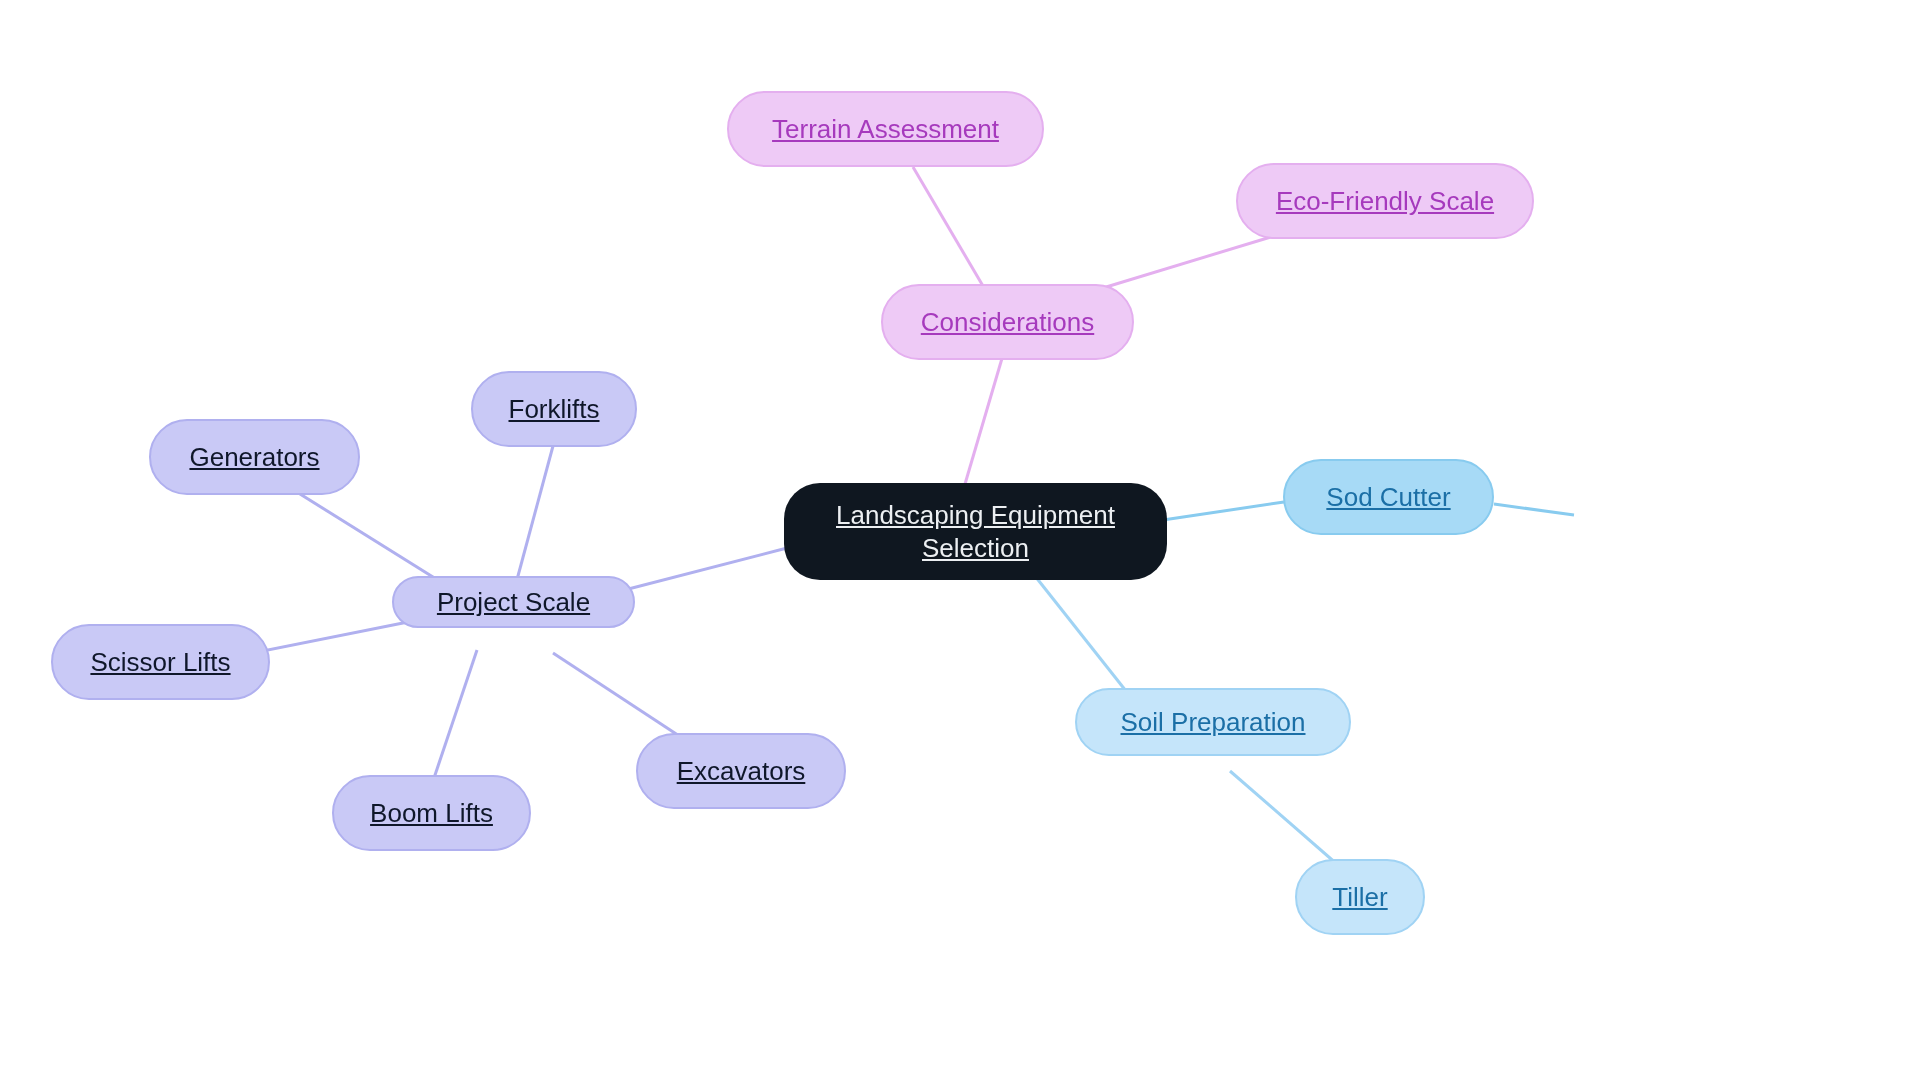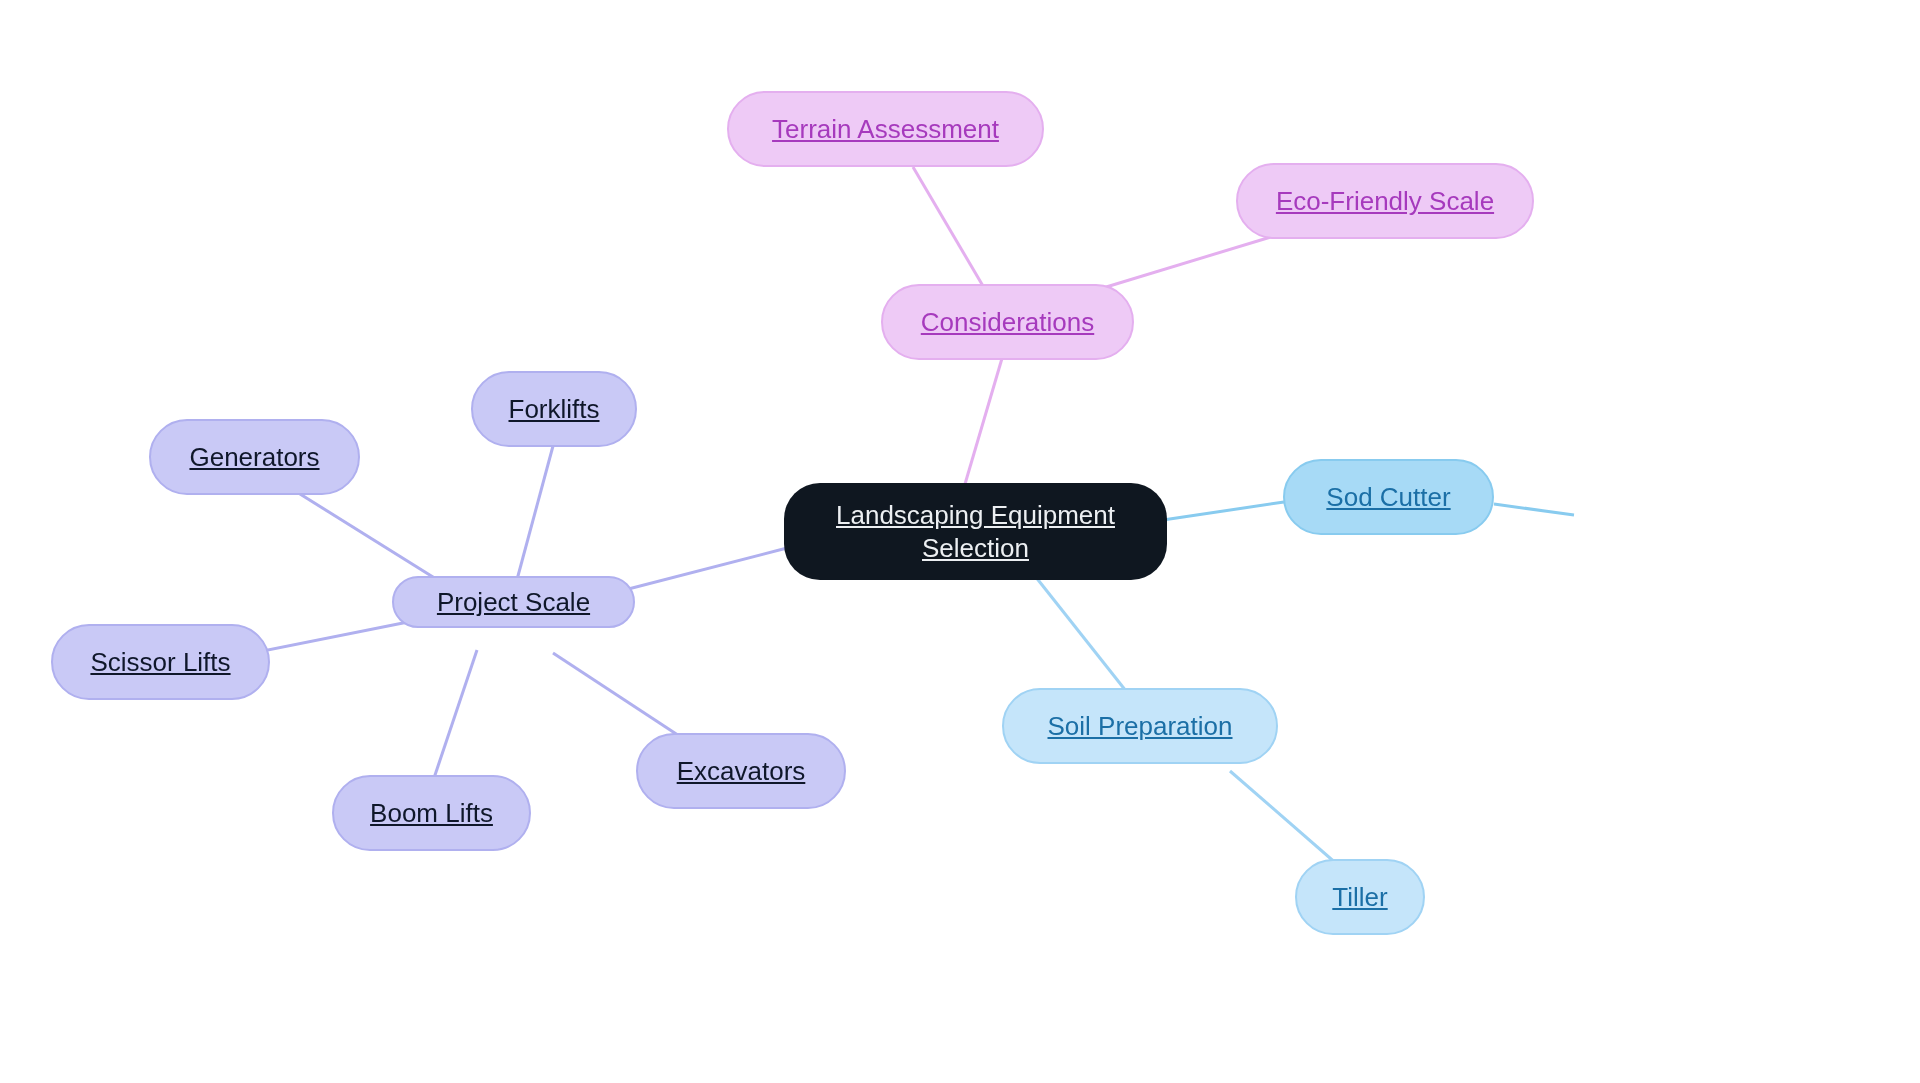--- a/index.html
+++ b/index.html
@@ -115,20 +115,20 @@
     <span>Boom Lifts</span>
   </div>
   <div class="node purple" style="left:636px; top:733px; width:210px; height:76px;">
     <span>Excavators</span>
   </div>
 
   <div class="node blue2" style="left:1283px; top:459px; width:211px; height:76px;">
     <span>Sod Cutter</span>
   </div>
 
-  <div class="node blue" style="left:1002px; top:688px; width:276px; height:76px;">
+  <div class="node blue" style="left:1075px; top:688px; width:276px; height:68px;">
     <span>Soil Preparation</span>
   </div>
   <div class="node blue" style="left:1295px; top:859px; width:130px; height:76px;">
     <span>Tiller</span>
   </div>
 
 </div>
 
 </body></html>

